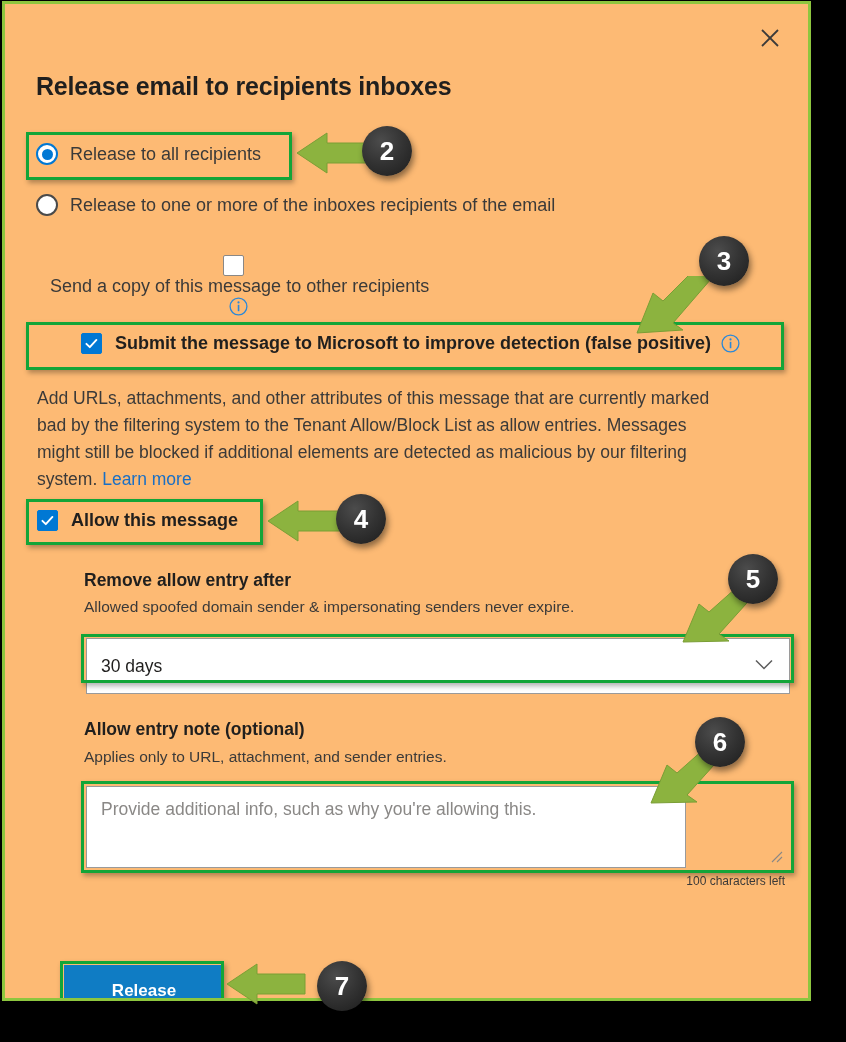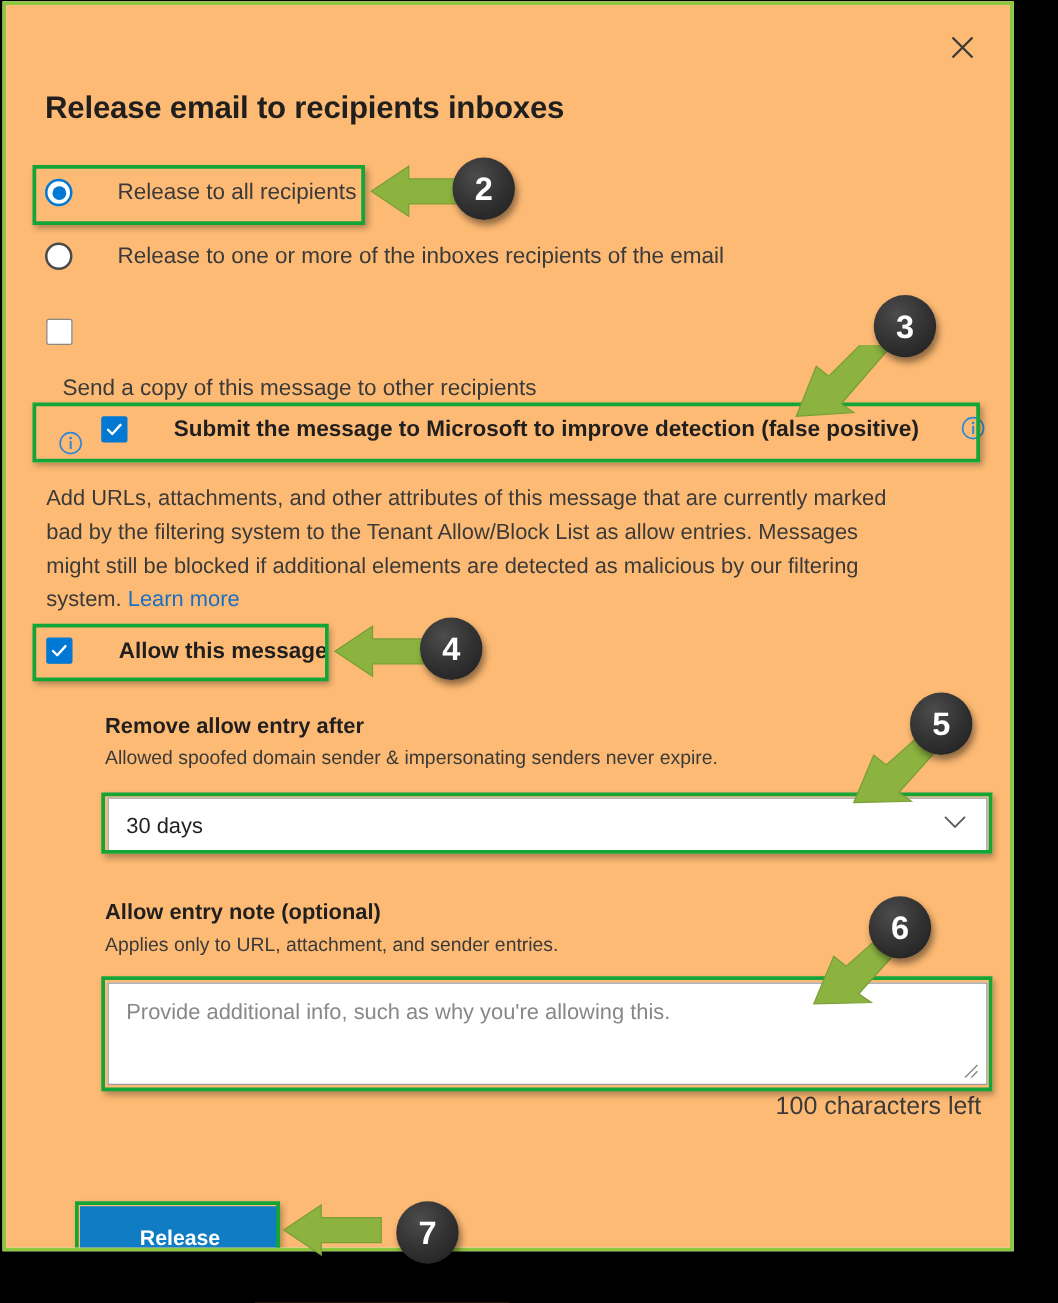--- a/index.html
+++ b/index.html
@@ -58,21 +58,21 @@
     font-weight: bold;
     color: #201f1e;
     letter-spacing: -0.2px;
     white-space: nowrap;
   }
 
   
   .row {
     position: absolute;
     display: flex;
-    gap: 24px;
+    align-items: center;
   }
 
   
   .radio-outer {
     width: 22px; height: 22px;
     border-radius: 50%;
     box-sizing: border-box;
     flex: none;
   }
   .radio-outer.checked {
@@ -166,21 +166,21 @@
     position: absolute;
     font-size: 15.5px;
     color: #3b3a39;
     white-space: nowrap;
   }
 
   
   #dropdown {
     position: absolute;
     left: 81px; top: 634px;
-    width: 704px; height: 44px;
+    width: 704px; height: 56px;
     border: 1px solid #9a9a9a;
     box-sizing: border-box;
     background: #ffffff;
     display: flex;
     align-items: center;
     cursor: pointer;
   }
   #dropdown .dd-value {
     margin-left: 14px;
     font-size: 17.5px;
@@ -189,42 +189,42 @@
   }
   #dropdown .dd-chev {
     margin-right: 16px;
     flex: none;
   }
 
   
   #note-area {
     position: absolute;
     left: 81px; top: 782px;
-    width: 704px; height: 82px;
+    width: 600px; height: 82px;
     border: 1px solid #9a9a9a;
     box-sizing: border-box;
     background: #ffffff;
     font-family: "Liberation Sans", sans-serif;
     font-size: 17.5px;
     color: #8a8886;
     padding: 12px 14px;
     resize: none;
     outline: none;
   }
   #note-area::placeholder { color: #8a8886; }
   #resize-grip {
     position: absolute;
     left: 764px; top: 845px;
     width: 14px; height: 14px;
     pointer-events: none;
   }
   #char-left {
     position: absolute;
     right: 23px; top: 870px;
-    font-size: 20px;
+    font-size: 12px;
     color: #3b3a39;
     white-space: nowrap;
   }
 
   
   #release-btn {
     position: absolute;
     left: 59px; top: 961px;
     width: 160px; height: 43px;
     background: #0f7cc4;

